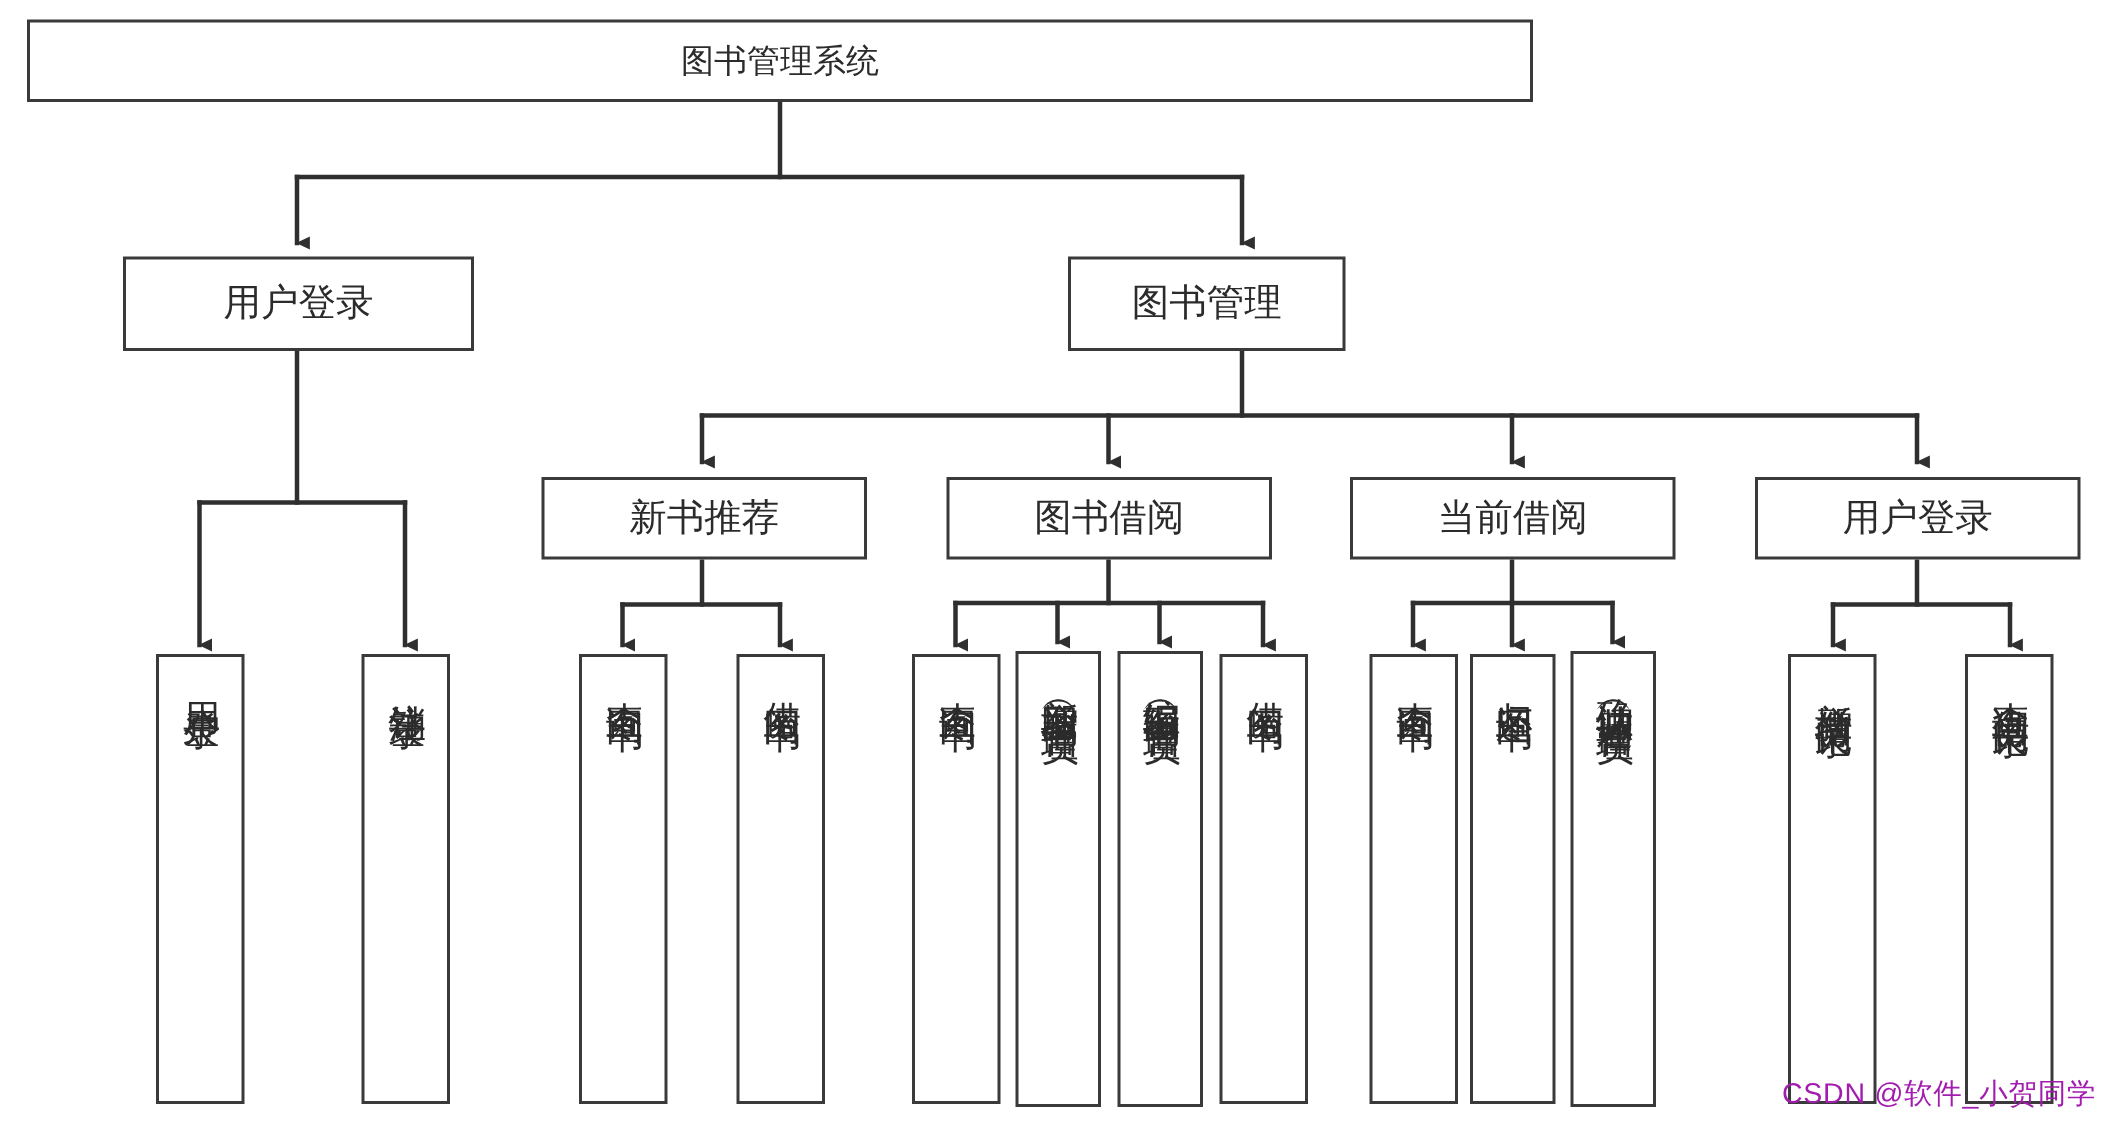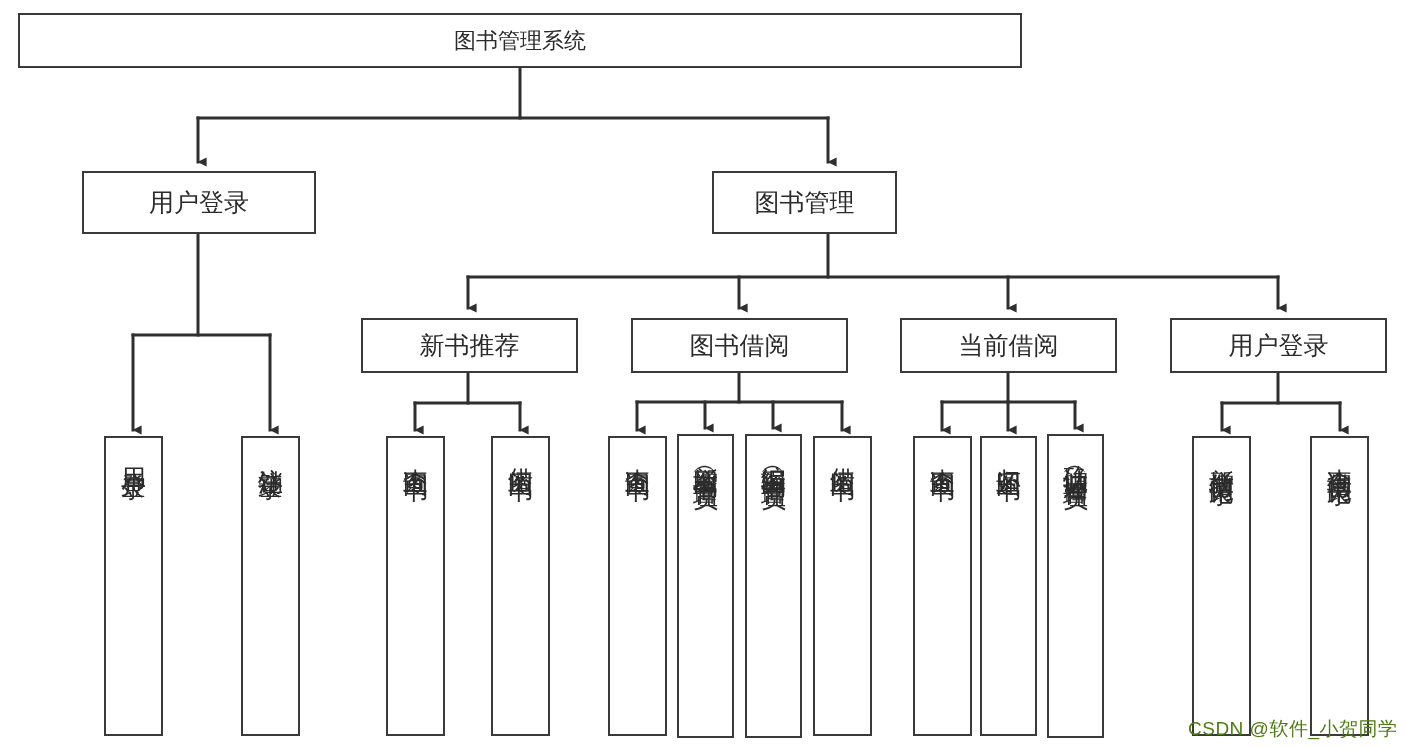--- a/index.html
+++ b/index.html
@@ -55,21 +55,21 @@
     writing-mode: vertical-rl;
     text-orientation: upright;
     font-size: 25px;
     letter-spacing: 3px;
     line-height: 1;
     white-space: normal;
   }
   .watermark {
     position: absolute;
     font-size: 19px;
-    color: #4d7c0f;
+    color: #a21caf;
     white-space: nowrap;
     letter-spacing: 0.5px;
   }
 </style>
 </head>
 <body>
 
 <div id="canvas">
 
   <svg class="wires" viewBox="0 0 1405 747">

